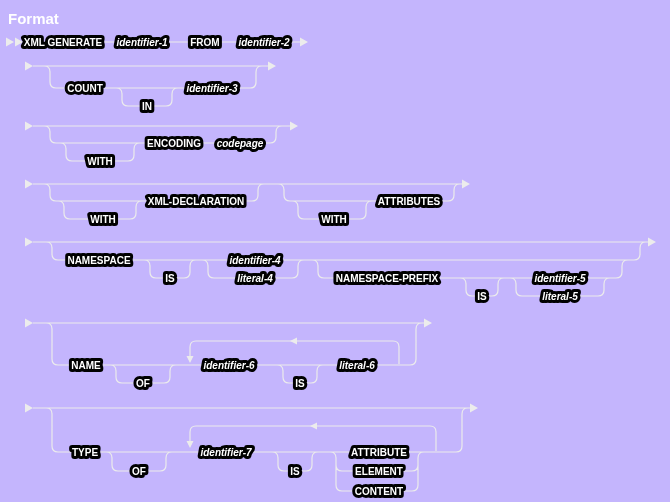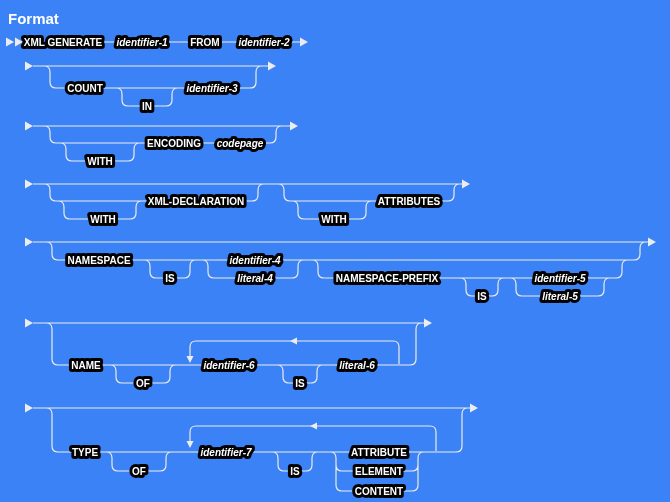--- a/index.html
+++ b/index.html
@@ -1,16 +1,16 @@
 <!DOCTYPE html>
 <html><head>
 <meta charset="utf-8">
 <style>
   html,body{margin:0;padding:0;background:#000;width:670px;height:502px;overflow:hidden}
-  .stage{position:relative;width:670px;height:502px;background:#3b82f6}
+  .stage{position:relative;width:670px;height:502px;background:#c4b5fd}
   svg{display:block}
   .rail{stroke:#ececec;stroke-width:1.2;fill:none;stroke-linecap:butt}
   .arrow{fill:#ececec;stroke:none}
   text{font-family:"Liberation Sans",sans-serif;fill:#ffffff;paint-order:stroke;stroke:#000;stroke-width:6px;stroke-linejoin:round}
   .kw{font-weight:bold;font-size:10px;text-anchor:middle}
   .var{font-weight:bold;font-style:italic;font-size:10px;text-anchor:middle}
   .title{font-weight:bold;font-size:15px;text-anchor:start;stroke-width:0}
 </style>
 </head>
 <body>

